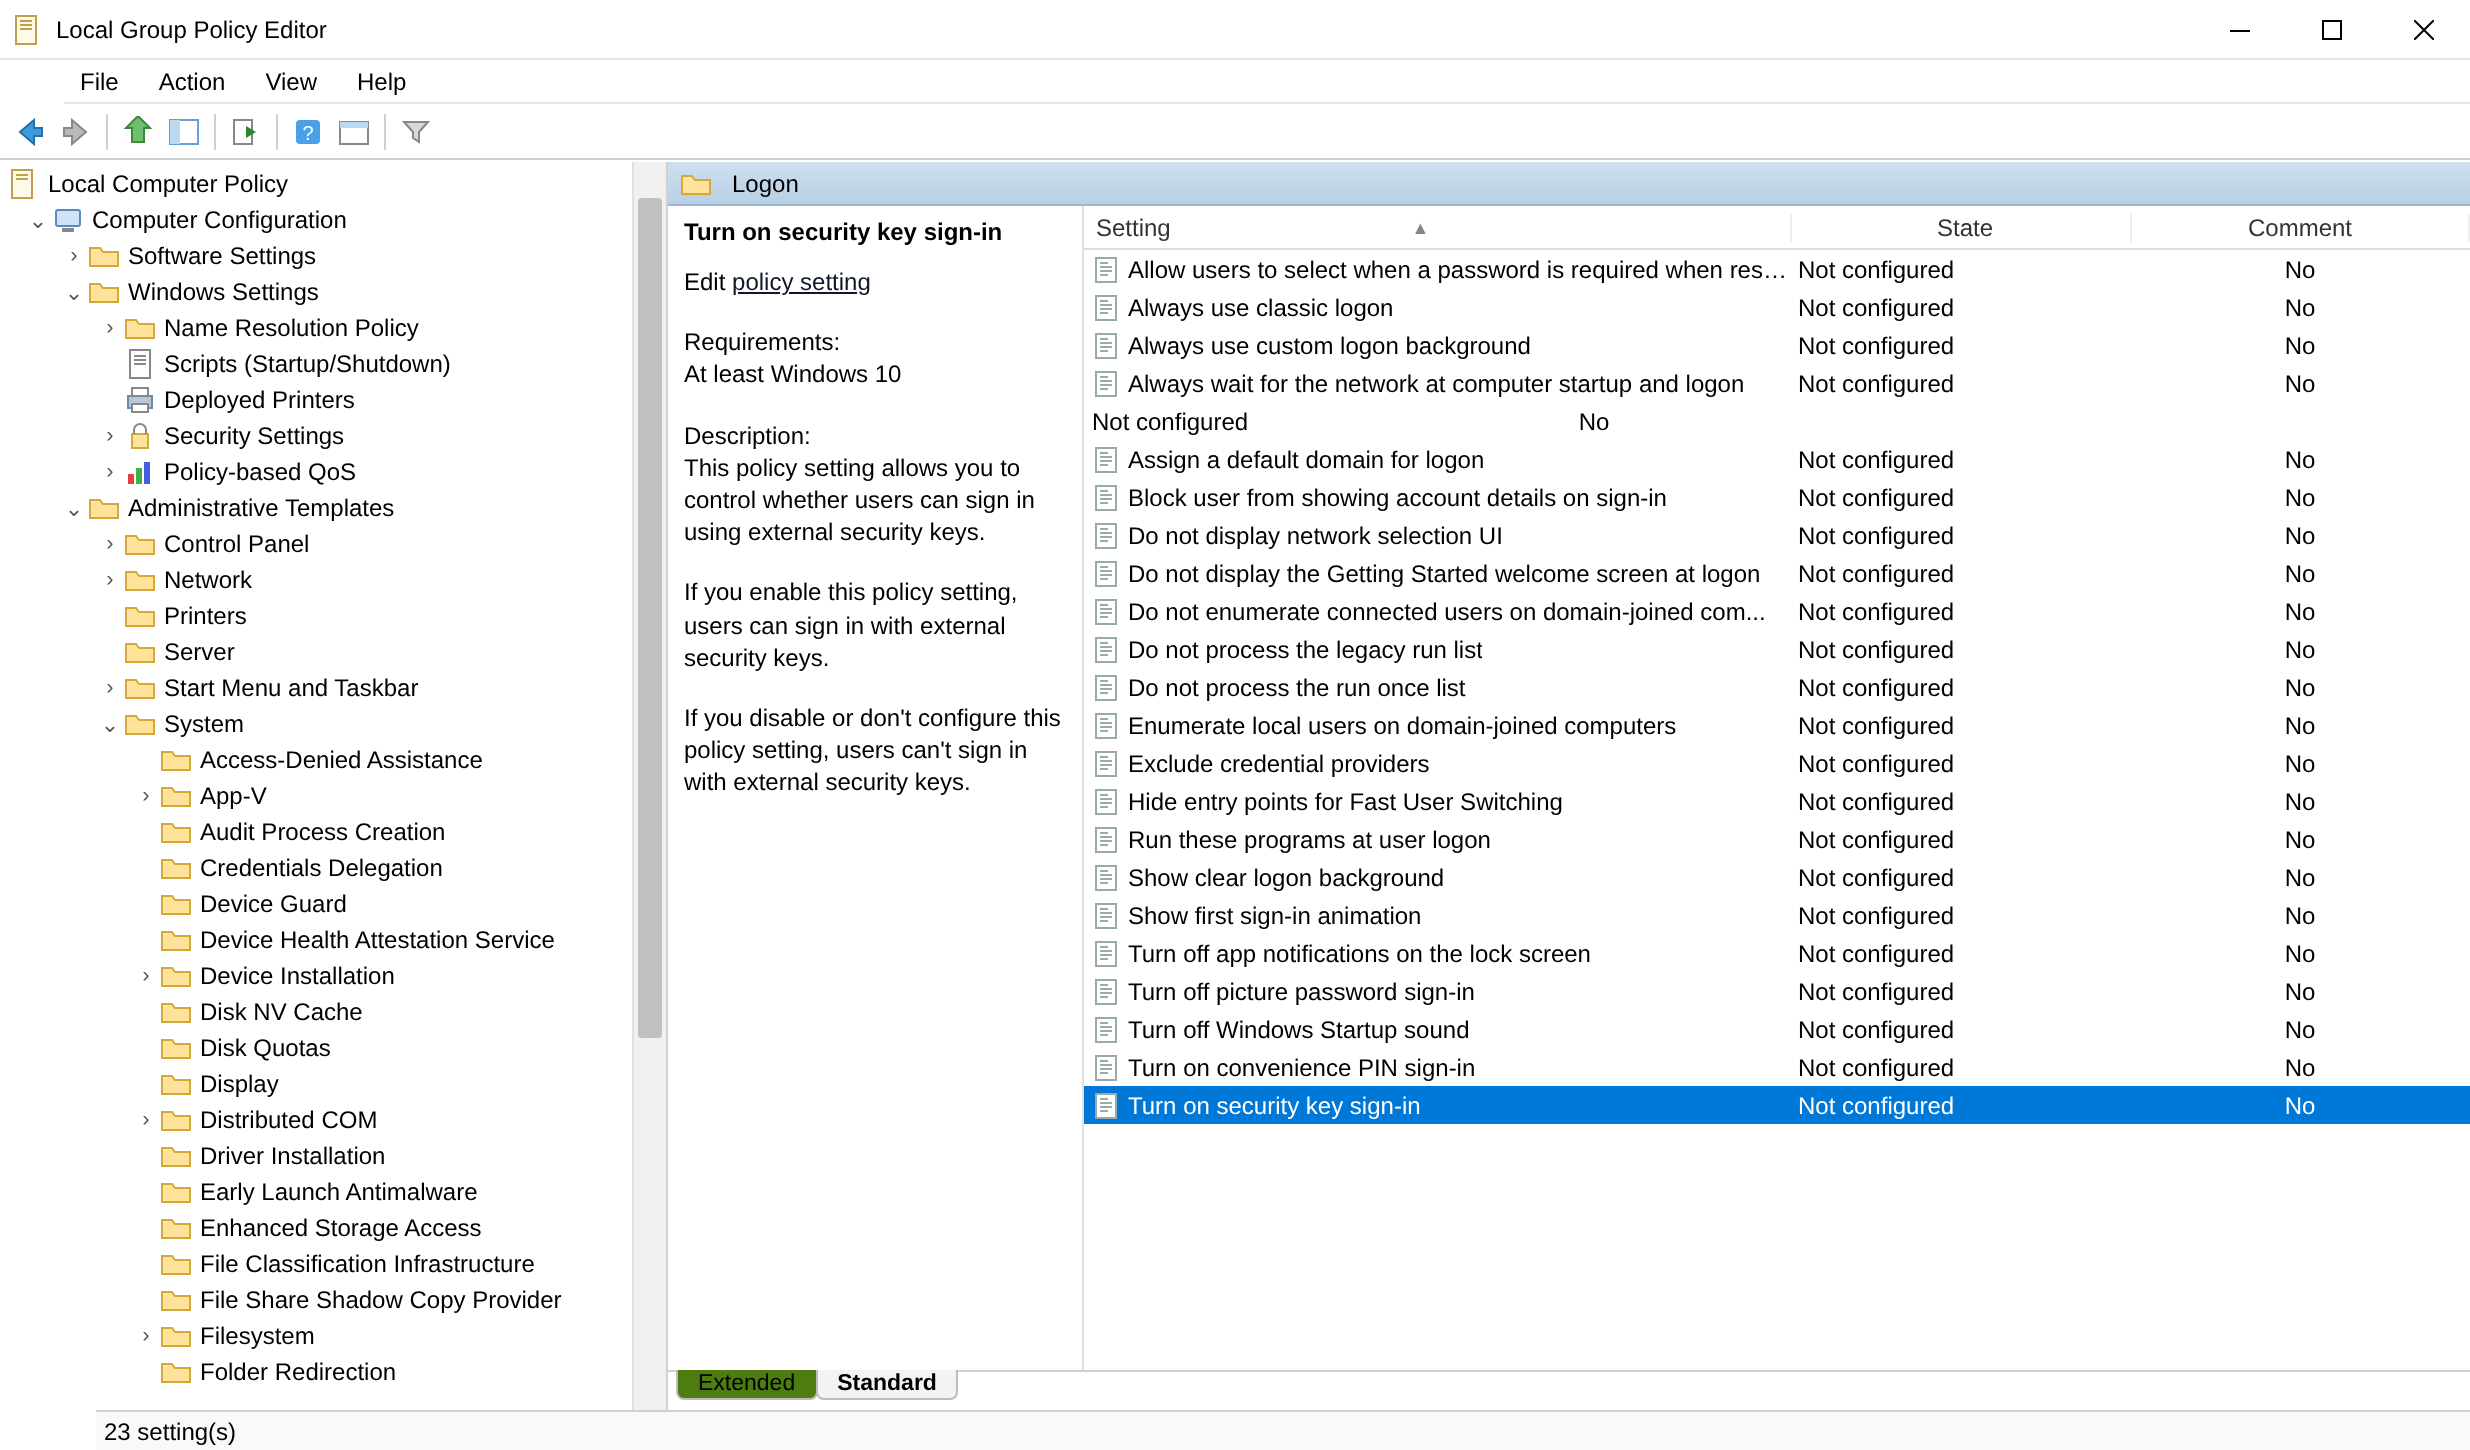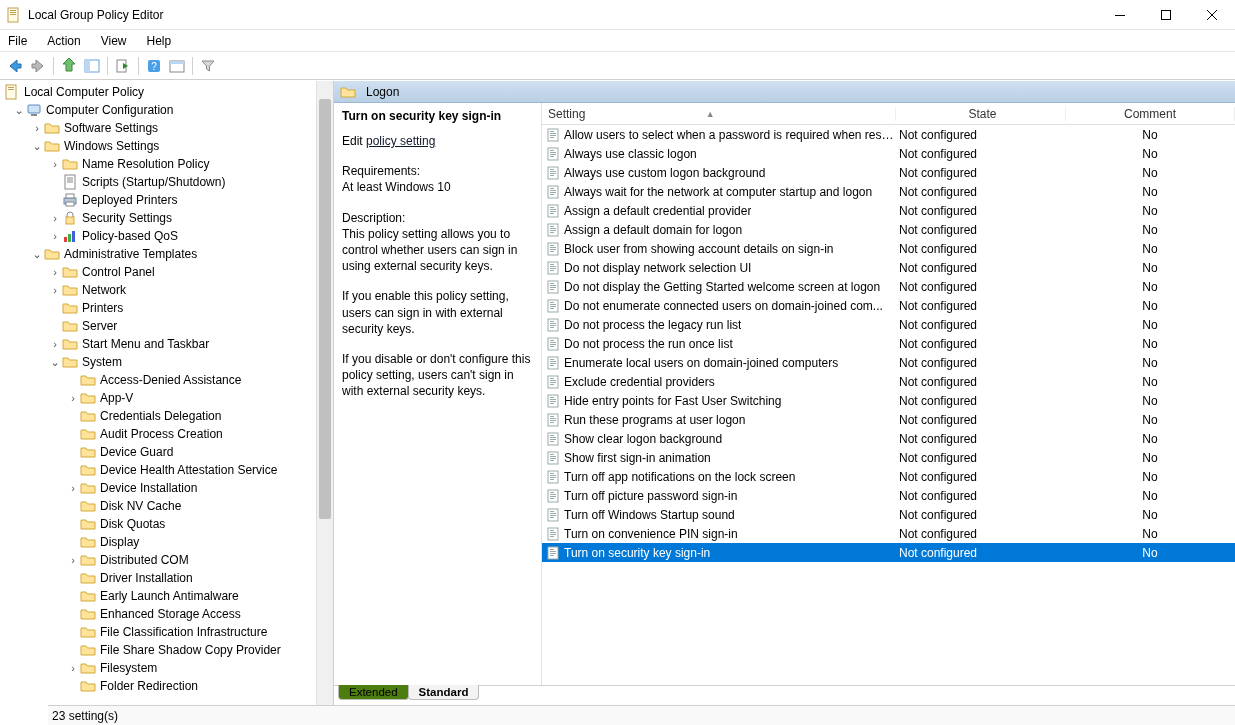--- a/index.html
+++ b/index.html
@@ -36,20 +36,21 @@
   }
   .window-btn svg { width: 10px; height: 10px; }
 
   
   .menubar {
     height: 22px;
     display: flex;
     align-items: center;
     padding-left: 8px;
     border-bottom: 1px solid #e5e5e5;
+    margin-left: 32px;
   }
   .menubar span { margin-right: 20px; font-size: 12px; }
 
   
   .toolbar {
     height: 28px;
     display: flex;
     align-items: center;
     padding: 0 4px;
     border-bottom: 1px solid #d0d0d0;
@@ -518,32 +519,32 @@
                           </div>
                         </li>
                         <li>
                           <div class="tree-row" style="padding-left:64px">
                             <span class="tw"></span>
                             <span class="tree-icon folder-icon">
                               <svg viewBox="0 0 16 16">
                                 <path d="M1 4h5l1.5 2H15v7H1z" fill="#ffe39b" stroke="#d4a93a"></path>
                               </svg>
                             </span>
+                            <span class="tree-label">Audit Process Creation</span>
+                          </div>
+                        </li>
+                        <li>
+                          <div class="tree-row" style="padding-left:64px">
+                            <span class="tw"></span>
+                            <span class="tree-icon folder-icon">
+                              <svg viewBox="0 0 16 16">
+                                <path d="M1 4h5l1.5 2H15v7H1z" fill="#ffe39b" stroke="#d4a93a"></path>
+                              </svg>
+                            </span>
                             <span class="tree-label">Credentials Delegation</span>
-                          </div>
-                        </li>
-                        <li>
-                          <div class="tree-row" style="padding-left:64px">
-                            <span class="tw"></span>
-                            <span class="tree-icon folder-icon">
-                              <svg viewBox="0 0 16 16">
-                                <path d="M1 4h5l1.5 2H15v7H1z" fill="#ffe39b" stroke="#d4a93a"></path>
-                              </svg>
-                            </span>
-                            <span class="tree-label">Audit Process Creation</span>
                           </div>
                         </li>
                         <li>
                           <div class="tree-row" style="padding-left:64px">
                             <span class="tw"></span>
                             <span class="tree-icon folder-icon">
                               <svg viewBox="0 0 16 16">
                                 <path d="M1 4h5l1.5 2H15v7H1z" fill="#ffe39b" stroke="#d4a93a"></path>
                               </svg>
                             </span>
@@ -801,30 +802,20 @@
                     <rect x="4" y="5" width="6" height="1" fill="#9aa"></rect>
                     <rect x="4" y="7" width="6" height="1" fill="#9aa"></rect>
                     <rect x="4" y="9" width="4" height="1" fill="#9aa"></rect>
                   </svg></span>
                 <span class="txt">Always wait for the network at computer startup and logon</span>
               </div>
               <div class="c2">Not configured</div>
               <div class="c3">No</div>
             </div>
             <div class="row">
-              <div class="c1">
-                <span class="pl-icon"><svg viewBox="0 0 14 14">
-                    <rect x="2" y="1" width="10" height="12" fill="#fff" stroke="#9aa"></rect>
-                    <rect x="4" y="3" width="4" height="1" fill="#9aa"></rect>
-                    <rect x="4" y="5" width="6" height="1" fill="#9aa"></rect>
-                    <rect x="4" y="7" width="6" height="1" fill="#9aa"></rect>
-                    <rect x="4" y="9" width="4" height="1" fill="#9aa"></rect>
-                  </svg></span>
-                <span class="txt">Assign a default credential provider</span>
-              </div>
               <div class="c2">Not configured</div>
               <div class="c3">No</div>
             </div>
             <div class="row">
               <div class="c1">
                 <span class="pl-icon"><svg viewBox="0 0 14 14">
                     <rect x="2" y="1" width="10" height="12" fill="#fff" stroke="#9aa"></rect>
                     <rect x="4" y="3" width="4" height="1" fill="#9aa"></rect>
                     <rect x="4" y="5" width="6" height="1" fill="#9aa"></rect>
                     <rect x="4" y="7" width="6" height="1" fill="#9aa"></rect>

